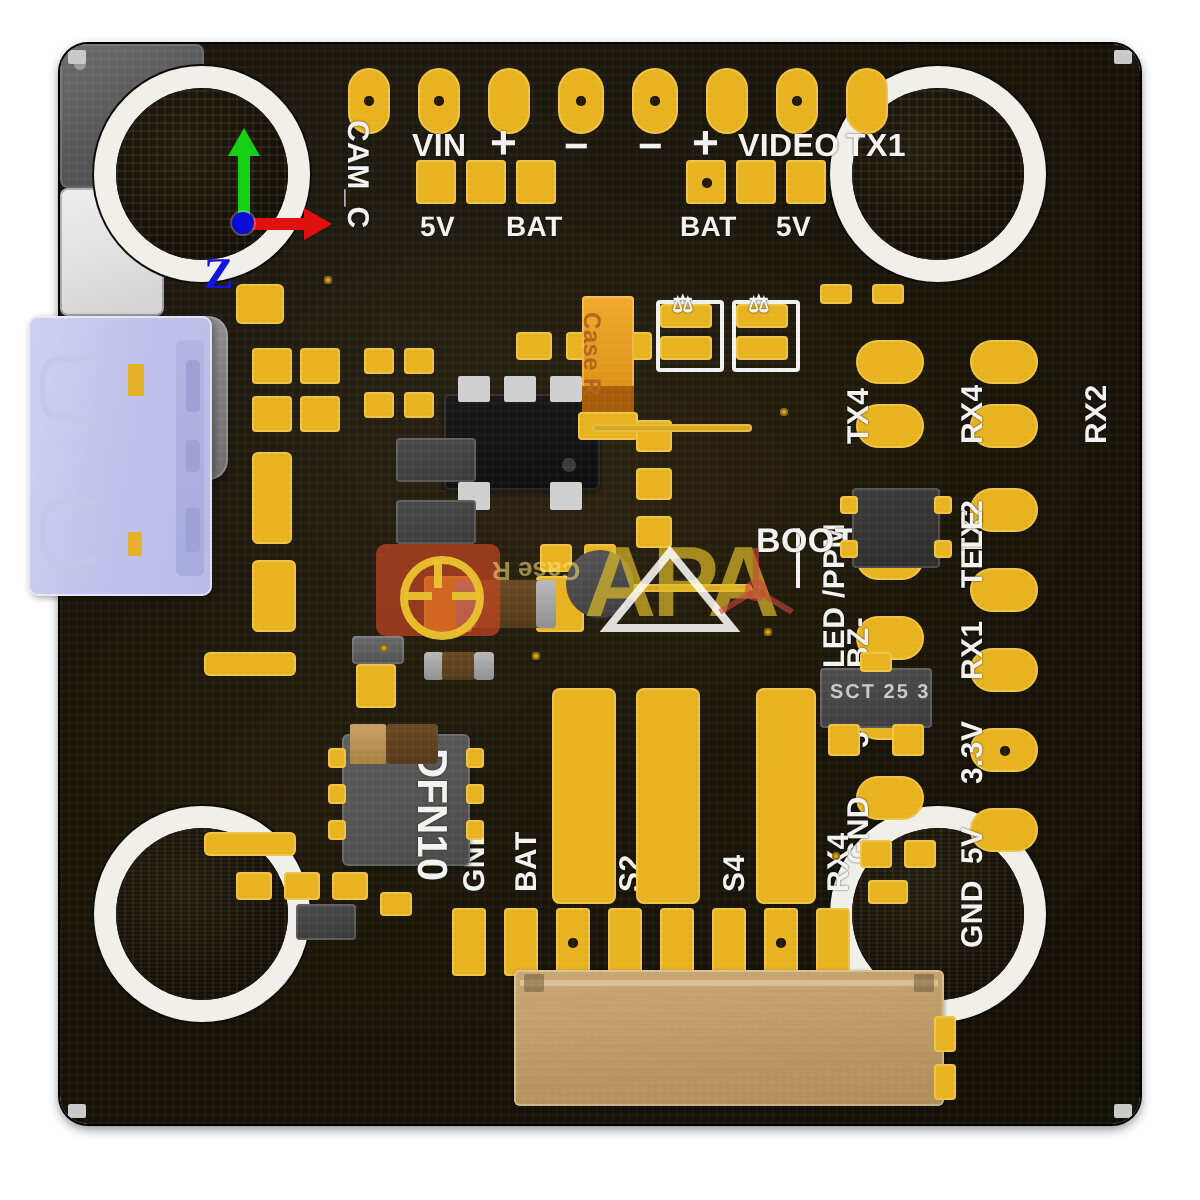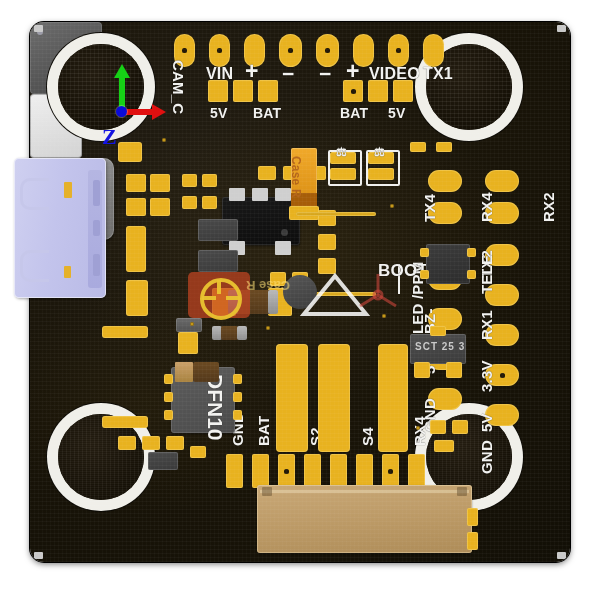--- a/index.html
+++ b/index.html
@@ -387,20 +387,21 @@
   </div>
 
   <div id="wm">
     <div class="wbadge"></div>
     <div class="wheel">
       <i style="left:13px;top:-2px;width:4px;height:14px;"></i>
       <i style="left:-2px;top:14px;width:14px;height:4px;"></i>
       <i style="right:-2px;top:14px;width:14px;height:4px;"></i>
     </div>
     <div class="wcase">Case R</div>
+    <div class="wtext wapa" style="left:104px;">APA</div>
     <svg style="position:absolute;left:112px;top:4px;" width="70" height="46">
       <polygon points="35,4 66,42 4,42" fill="none" stroke="rgba(255,255,255,.85)" stroke-width="4"></polygon>
     </svg>
     <svg style="position:absolute;left:164px;top:2px;" width="52" height="50">
       <g stroke="rgba(205,70,60,.60)" stroke-width="3" fill="none">
         <line x1="26" y1="25" x2="26" y2="4"></line>
         <line x1="26" y1="25" x2="8" y2="36"></line>
         <line x1="26" y1="25" x2="44" y2="36"></line>
         <circle cx="26" cy="25" r="4"></circle>
       </g>

